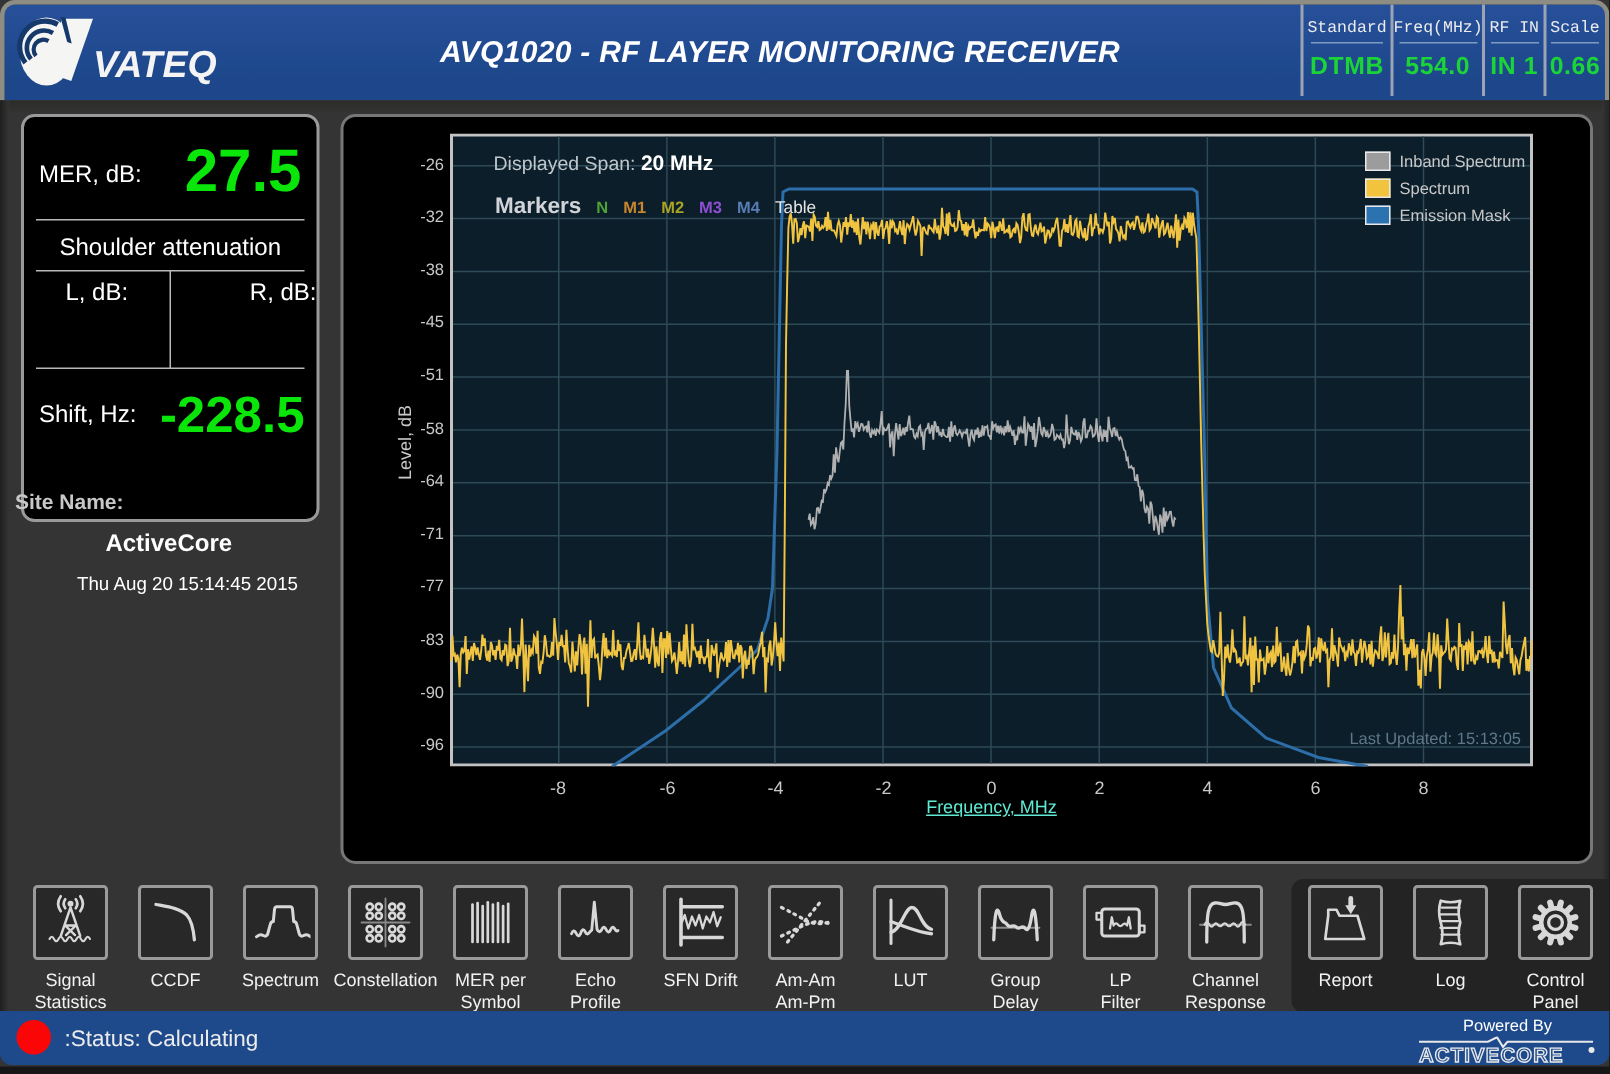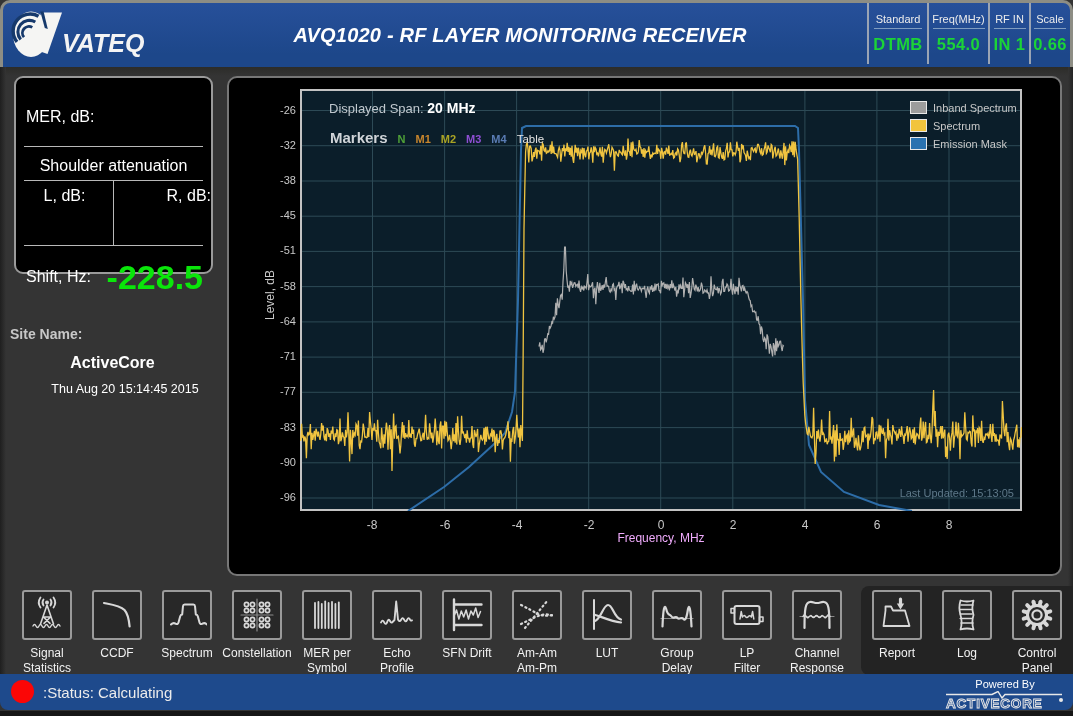--- a/index.html
+++ b/index.html
@@ -5,37 +5,37 @@
 * { margin:0; padding:0; box-sizing:border-box; }
 html,body { width:1073px; height:716px; overflow:hidden; }
 body { background:#343434; font-family:"Liberation Sans", sans-serif; position:relative; }
 .abs { position:absolute; }
 
 #header { left:0; top:0; width:1073px; height:67px; background:linear-gradient(#27509a, #1d478a 80%); border:3px solid #8d8d84; border-bottom:none; border-radius:10px 10px 0 0; }
 #title { left:240px; top:24px; width:560px; text-align:center; color:#fff; font-size:20px; font-weight:bold; font-style:italic; letter-spacing:0.2px; white-space:nowrap; }
 #logotext { left:62px; top:29px; color:#f4f4f4; font-size:25px; font-weight:bold; font-style:italic; letter-spacing:0px; }
 .hdrdiv { top:3px; width:2px; height:61px; background:#9aa4b4; }
 .hcell { top:0; height:64px; text-align:center; }
-.hlabel { color:#ececec; font-size:11px; margin-top:13px; }
+.hlabel { color:#ececec; font-size:11px; margin-top:13px;font-family:Liberation Mono, monospace; }
 .hrule { height:1px; background:#7f9cc0; margin:3px auto 0 auto; }
 .hval { color:#1bd437; font-size:16.5px; font-weight:bold; margin-top:6px; letter-spacing:0.4px; }
 
-#stats { left:14px; top:76px; width:199px; height:198px; background:#000; border:2px solid #9a9a9a; border-radius:9px; }
+#stats { left:14px; top:76px; width:199px; height:272px; background:#000; border:2px solid #9a9a9a; border-radius:9px; }
 .wlabel { color:#fff; font-size:16px; }
 .gval { color:#0ae60a; font-weight:bold; }
 .sep { position:absolute; left:8px; right:8px; height:1px; background:#b9b9b9; }
 #sitename { left:10px; top:326px; color:#c8c8c8; font-size:14px; font-weight:bold; }
 #sitenameval { left:0px; top:354px; width:225px; text-align:center; color:#fff; font-size:16px; font-weight:bold; }
 #timestamp { left:0px; top:382px; width:225px; text-align:center; color:#fff; font-size:12.5px;padding-left:25px; }
 
 #chartpanel { left:227px; top:76px; width:835px; height:500px; background:#000; border:2px solid #777; border-radius:10px; }
 .ylab { position:absolute; width:30px; text-align:right; color:#c8c8c8; font-size:11px; }
 .xlab { position:absolute; width:40px; text-align:center; color:#c8c8c8; font-size:12px; }
 #leveldb { left:240px; top:288px; width:60px; text-align:center; color:#c8c8c8; font-size:12px; transform:rotate(-90deg); transform-origin:center; }
-#freqmhz { left:561px; top:531px; width:200px; text-align:center; color:#f0abfc; font-size:12px; }
+#freqmhz { left:561px; top:531px; width:200px; text-align:center; color:#5eead4; font-size:12px;text-decoration:underline; }
 #dspan { left:329px; top:100px; color:#c0c8ce; font-size:13px; }
 #dspan b { color:#fff; font-size:14px; }
 #markers { left:330px; top:129px; color:#d0d4d8; font-size:15px; font-weight:bold; }
 #markers span { font-size:11px; font-weight:bold; margin-left:10px; }
 #lastupd { left:814px; top:487px; width:200px; text-align:right; color:#5e7889; font-size:11px; }
 .leg { position:absolute; left:910px; height:14px; }
 .legsw { position:absolute; left:0; top:0; width:17px; height:13px; border:1px solid #e8e8e8; }
 .legtx { position:absolute; left:23px; top:1px; color:#c8c8c8; font-size:11px; white-space:nowrap; }
 
 #rpanel { left:861px; top:586px; width:212px; height:89px; background:#232323; border-radius:8px 0 0 8px; }
@@ -87,20 +87,21 @@
     <div class="hval">IN 1</div>
   </div>
 <div class="hcell abs" style="left:1031px;width:38px">
     <div class="hlabel">Scale</div>
     <div class="hrule" style="width:32px"></div>
     <div class="hval">0.66</div>
   </div>
 
 <div id="stats" class="abs">
   <div class="abs wlabel" style="left:10px;top:30px">MER, dB:</div>
+  <div class="abs gval" style="right:10px;top:14px;font-size:40px">27.5</div>
   <div class="sep" style="top:68px"></div>
   <div class="abs wlabel" style="left:0;top:79px;width:195px;text-align:center">Shoulder attenuation</div>
   <div class="sep" style="top:102px"></div>
   <div class="abs" style="left:97px;top:102px;width:1px;height:66px;background:#b9b9b9"></div>
   <div class="abs wlabel" style="left:0;top:109px;width:97px;text-align:center">L, dB:</div>
   <div class="abs wlabel" style="left:98px;top:109px;width:97px;text-align:right">R, dB:</div>
   <div class="sep" style="top:167px"></div>
   <div class="abs wlabel" style="left:10px;top:190px">Shift, Hz:</div>
   <div class="abs gval" style="right:8px;top:180px;font-size:34px">-228.5</div>
 </div>

